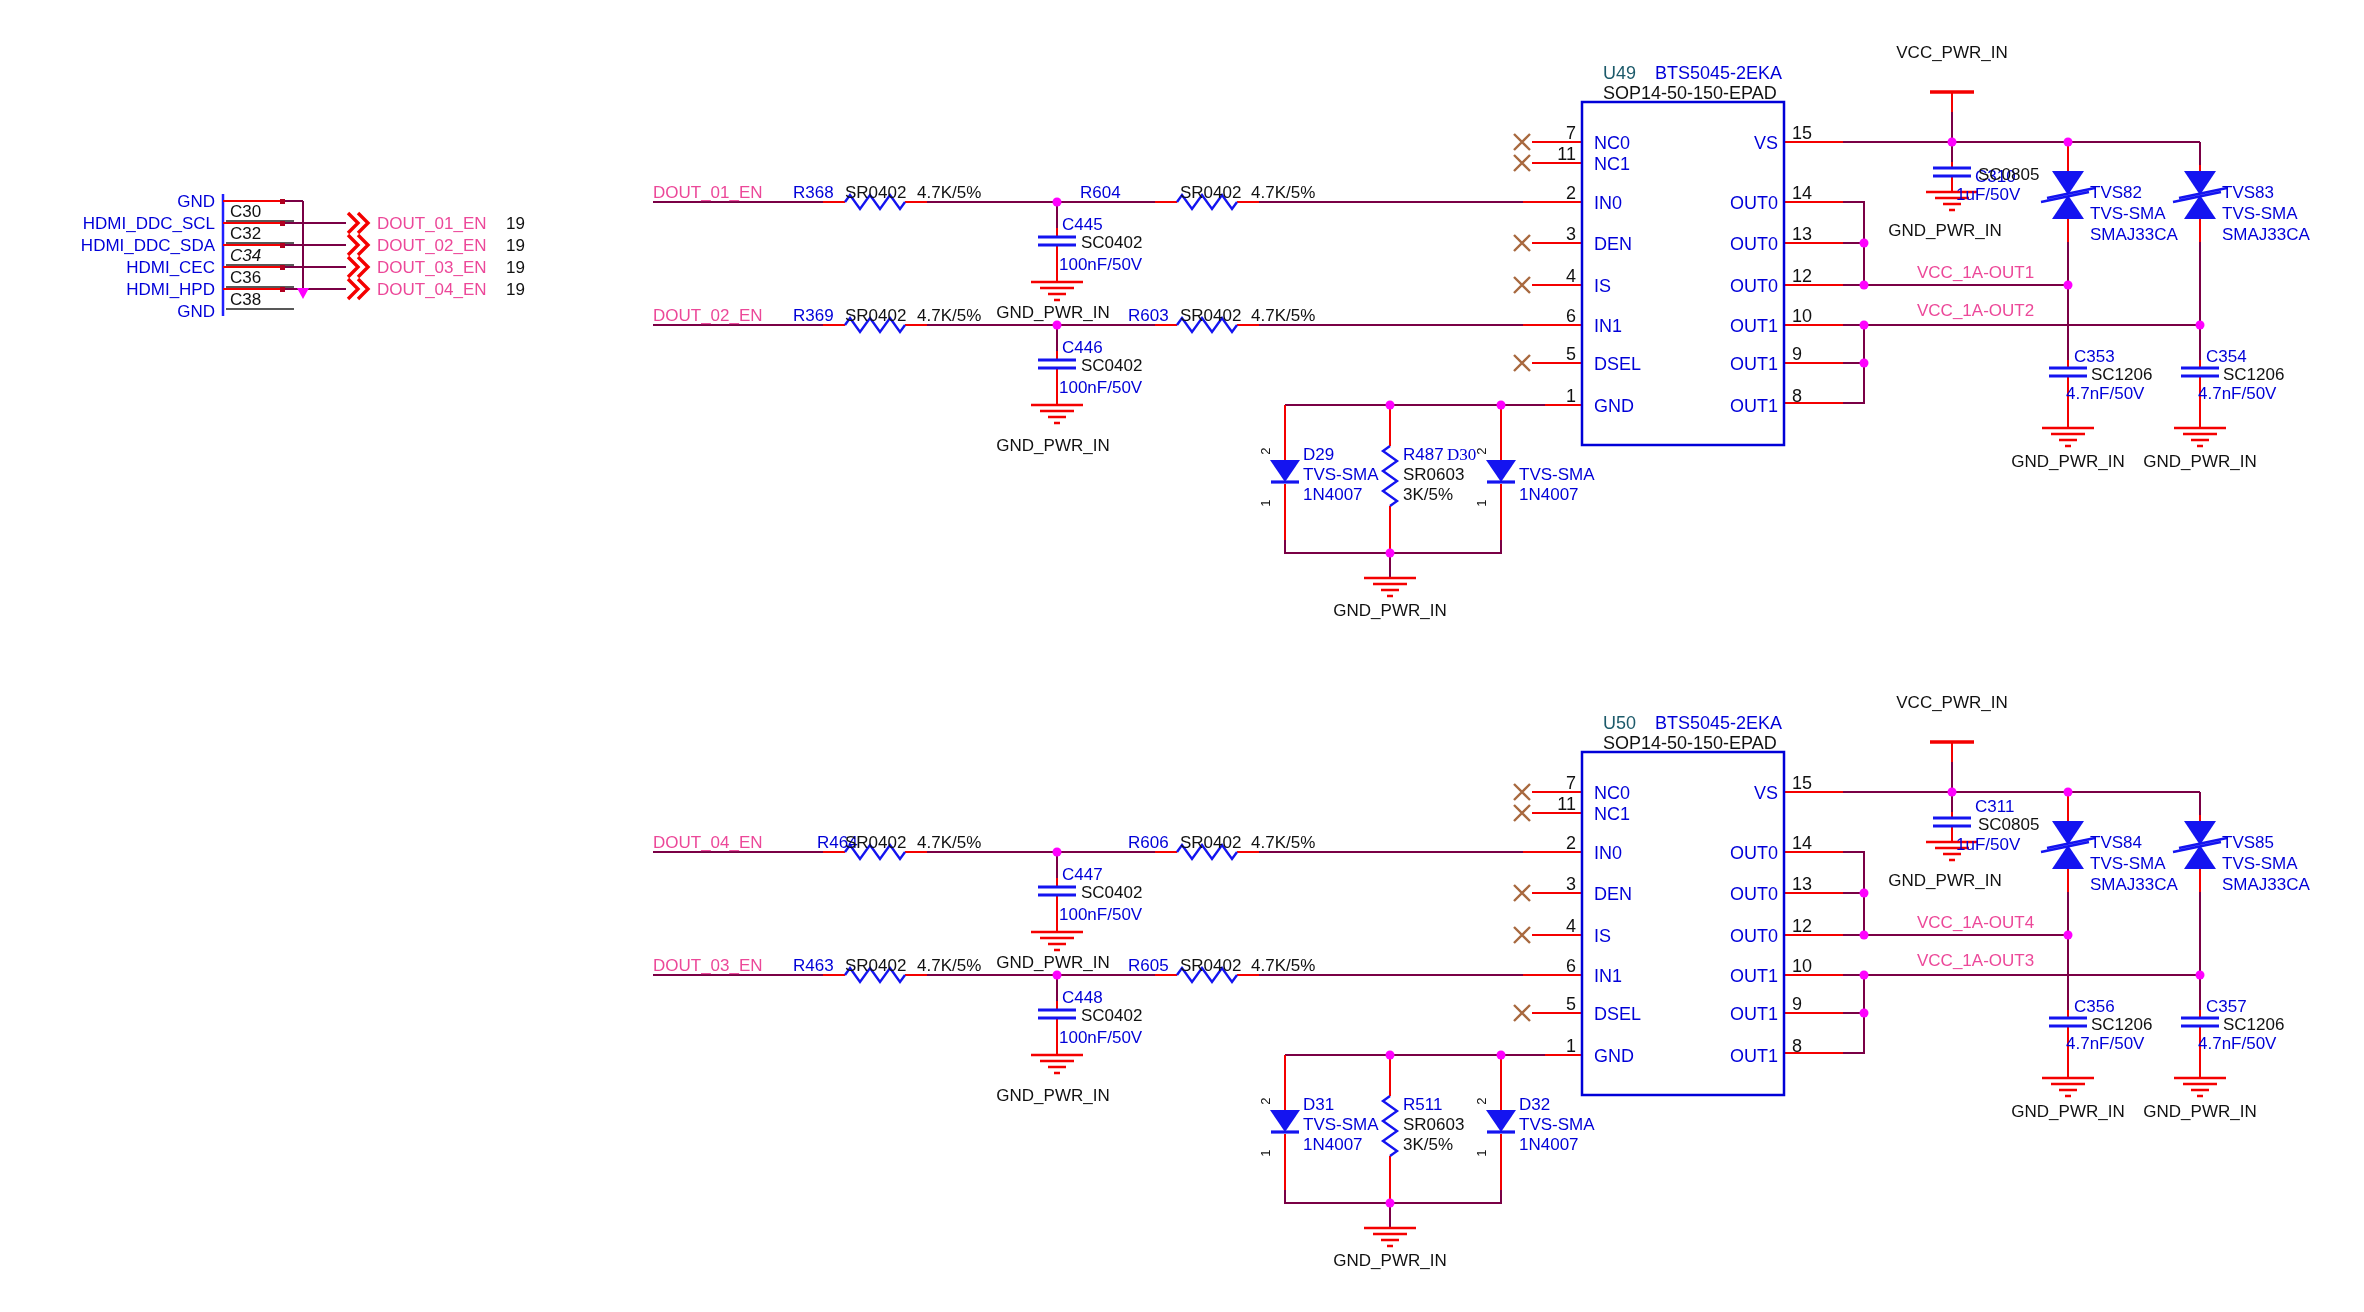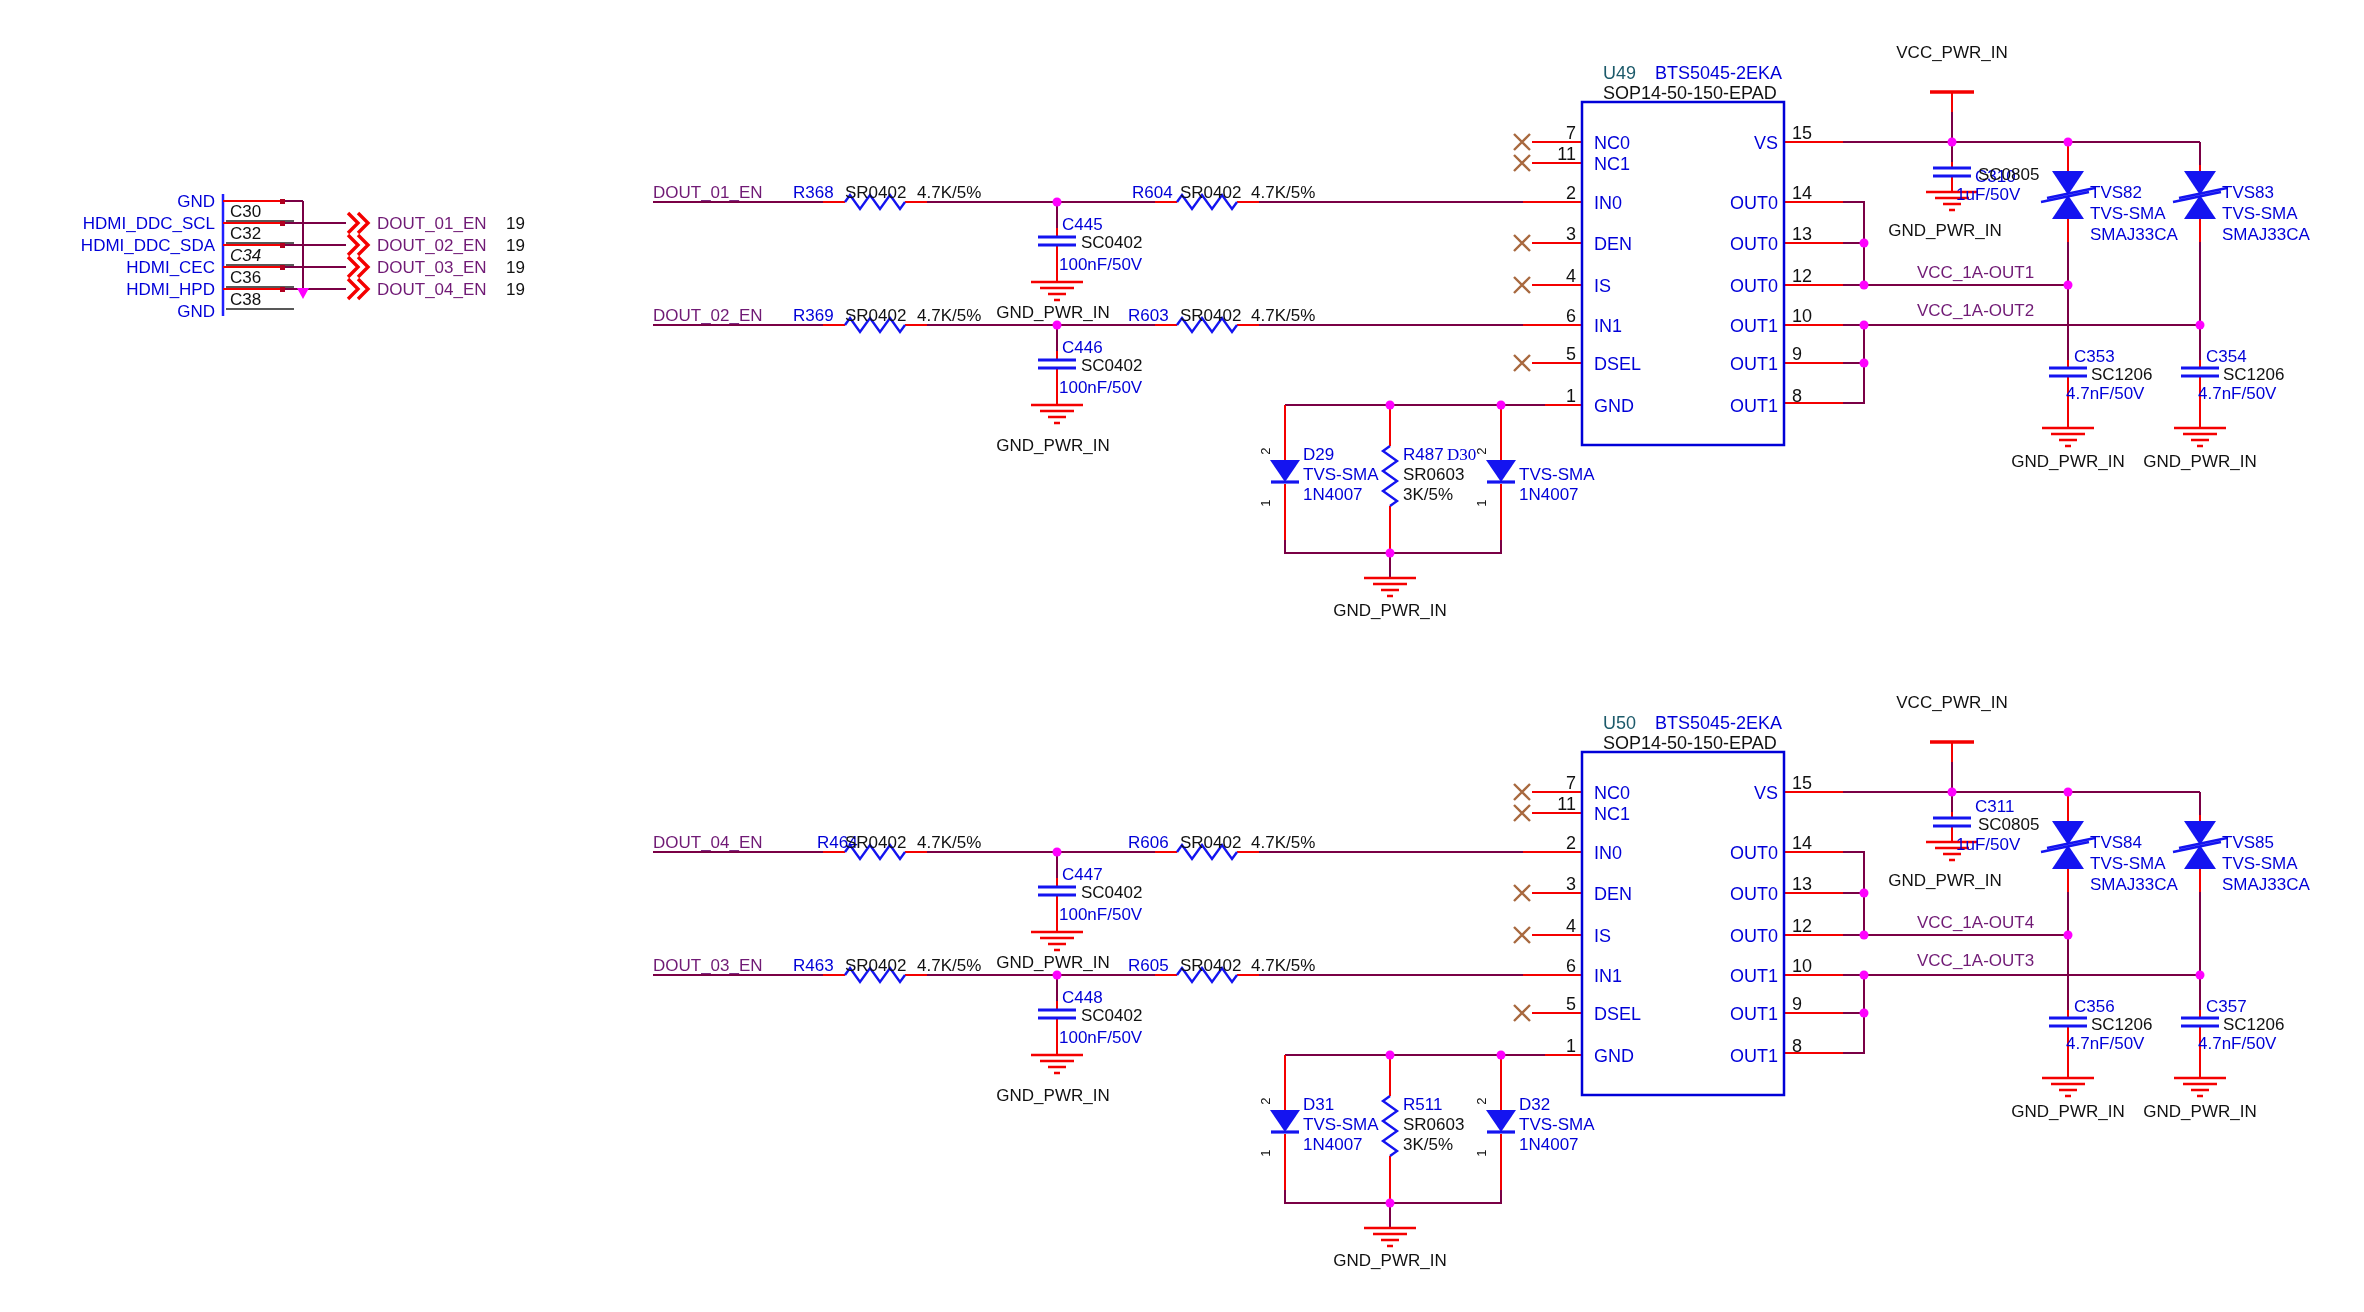--- a/index.html
+++ b/index.html
@@ -3,21 +3,21 @@
 <meta charset="utf-8">
 <style>
   html,body{margin:0;padding:0;background:#ffffff;}
   #canvas{position:relative;width:2364px;height:1312px;background:#fff;overflow:hidden;
           font-family:"Liberation Sans", sans-serif;}
   #gfx{position:absolute;left:0;top:0;}
   .section{position:absolute;left:0;width:2364px;height:650px;}
   .lb{position:absolute;white-space:nowrap;font-size:17px;line-height:17px;color:#111;}
   .big{font-size:18px;line-height:18px;}
   .blue{color:#0000d8;}
-  .red{color:#701a75;}
+  .red{color:#ec4899;}
   .blk{color:#111111;}
   .teal{color:#1c5a6a;}
   .ctr{width:120px;text-align:center;}
   .rt{text-align:right;}
   .rot{transform:rotate(-90deg);transform-origin:center center;font-size:13px;line-height:13px;width:14px;height:14px;text-align:center;}
 </style>
 </head>
 <body>
 
 <div id="canvas">
@@ -174,21 +174,21 @@
   <div class="lb red" style="left:377px;top:281px;">DOUT_04_EN</div>
   <div class="lb blk" style="left:506px;top:281px;">19</div>
 </div>
 
 <div class="section" style="top: 0px;">
 
   <div class="lb red" style="left:653px;top:184px;">DOUT_01_EN</div>
   <div class="lb blue" style="left:793px;top:184px;">R368</div>
   <div class="lb blk" style="left:845px;top:184px;">SR0402</div>
   <div class="lb blk" style="left:917px;top:184px;">4.7K/5%</div>
-  <div class="lb blue" style="left:1132px;top:184px;text-align:center;">R604</div>
+  <div class="lb blue" style="left:1080px;top:184px;text-align:center;">R604</div>
   <div class="lb blk" style="left:1180px;top:184px;">SR0402</div>
   <div class="lb blk" style="left:1251px;top:184px;">4.7K/5%</div>
   <div class="lb blue" style="left:1062px;top:216px;">C445</div>
   <div class="lb blk" style="left:1081px;top:234px;">SC0402</div>
   <div class="lb blue" style="left:1059px;top:256px;">100nF/50V</div>
   <div class="lb blk ctr" style="left:993px;top:304px;">GND_PWR_IN</div>
 
   <div class="lb red" style="left:653px;top:307px;">DOUT_02_EN</div>
   <div class="lb blue" style="left:793px;top:307px;">R369</div>
   <div class="lb blk" style="left:845px;top:307px;">SR0402</div>

